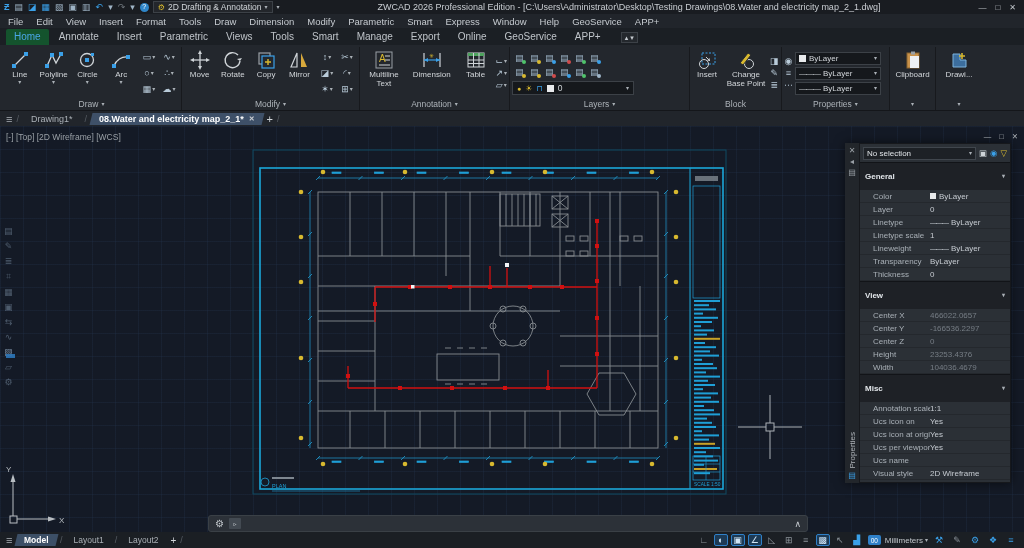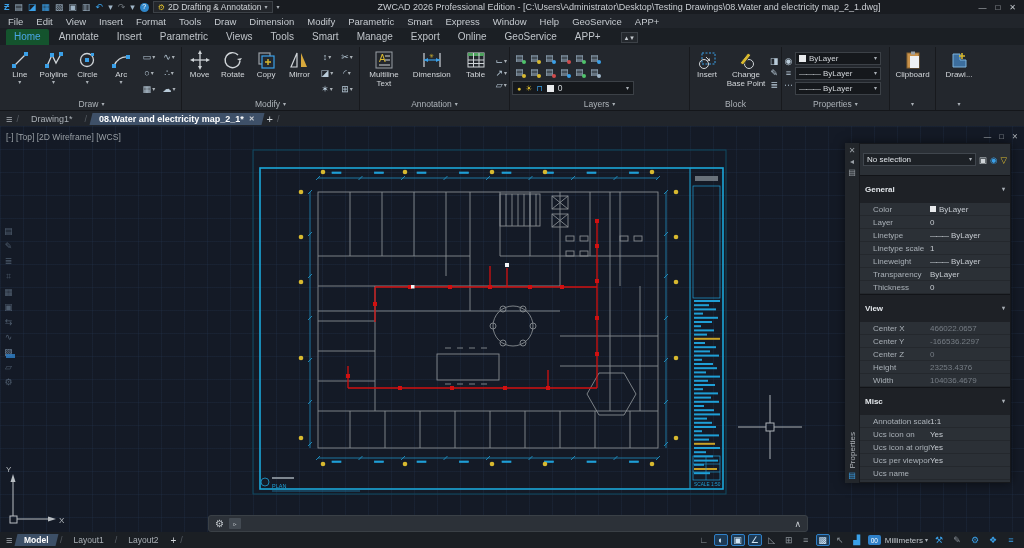--- a/index.html
+++ b/index.html
@@ -91,21 +91,21 @@
 
   
   .palette{position:absolute;left:845px;top:17px;width:166px;height:340px;display:flex;
     z-index:5;box-shadow:0 0 10px rgba(0,0,0,.55);}
   .pal-side{width:14px;background:#22262b;display:flex;flex-direction:column;align-items:center;
     padding:2px 0;color:#9aa0a6;}
   .pal-side .ps-ic{font-size:8px;line-height:11px;}
   .pal-vtext{writing-mode:vertical-rl;transform:rotate(180deg);font-size:8px;color:#aeb3b8;
     margin-top:auto;margin-bottom:2px;}
   .pal-main{flex:1;background:#2b3036;border:1px solid #16181c;display:flex;flex-direction:column;}
-  .pal-head{height:31px;display:flex;align-items:center;gap:3px;padding:2px 3px;justify-content:flex-end;}
+  .pal-head{height:18px;display:flex;align-items:center;gap:3px;padding:2px 3px;justify-content:flex-end;}
   .sel-dd{flex:1;height:13px;background:#1d2126;border:1px solid #40464d;display:flex;
     align-items:center;font-size:8px;color:#dfe3e7;padding:0 3px;gap:3px;}
   .ph-ic{font-size:8.5px;}
   .pal-rows{flex:1;overflow:hidden;font-size:8px;}
   .sec-hd{height:28px;background:#1e2126;color:#e2e6ea;font-weight:bold;display:flex;
     align-items:center;padding:0 5px;border-top:1px solid #121418;}
   .sec-hd .dd{margin-left:auto;}
   .prow{height:13px;display:flex;align-items:center;border-bottom:1px solid #24282d;}
   .prow .pl{width:70px;padding-left:13px;color:#a9b0b7;white-space:nowrap;overflow:hidden;}
   .prow .pv{flex:1;color:#c6cbd1;display:flex;align-items:center;gap:3px;white-space:nowrap;}

